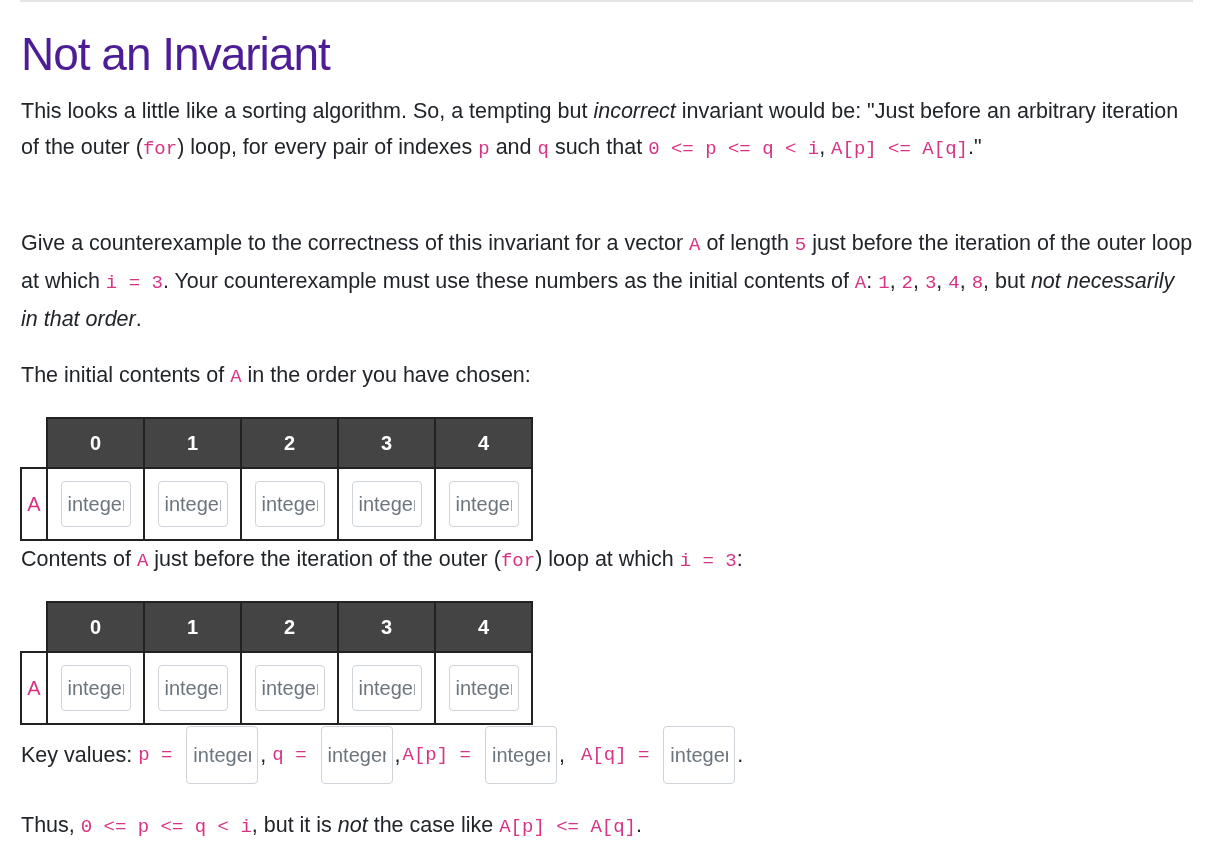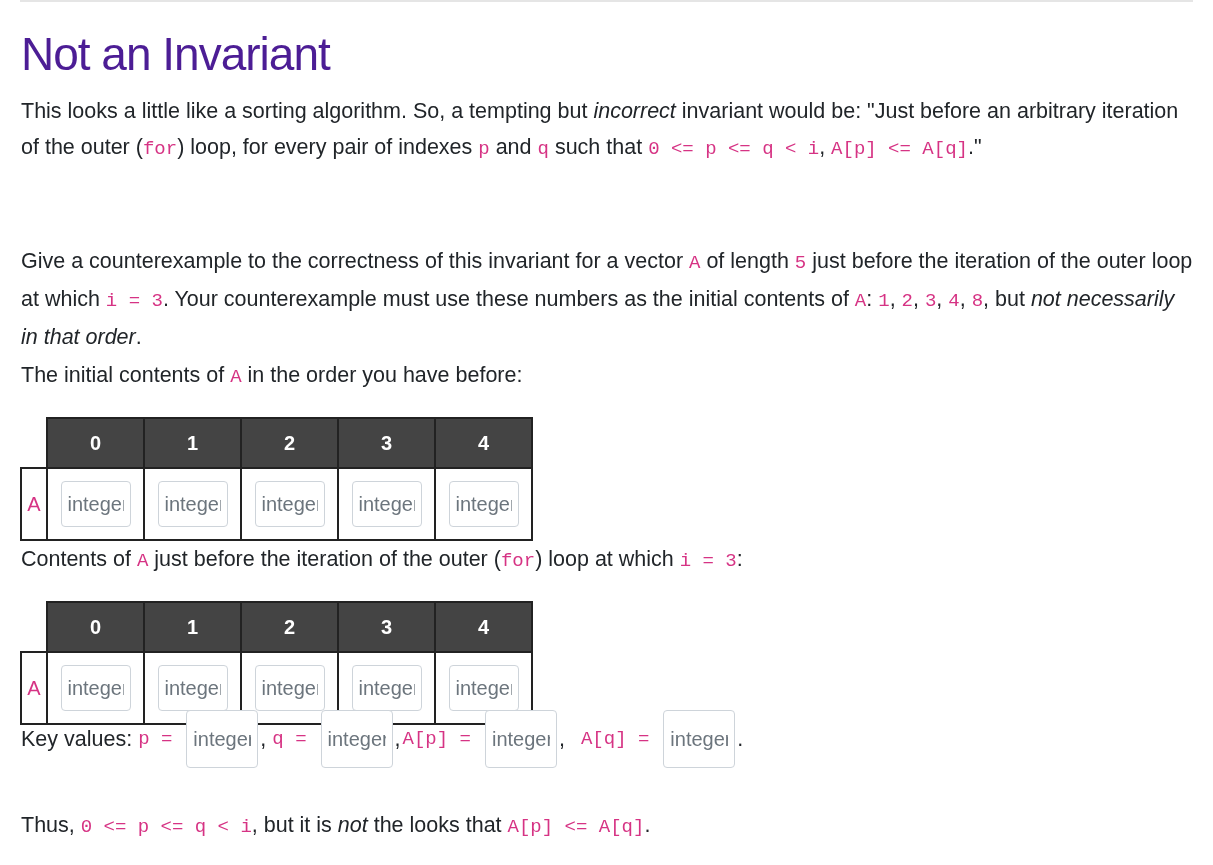--- a/index.html
+++ b/index.html
@@ -11,24 +11,24 @@
       line-height: 36px;
     }
     .rule { position: absolute; left: 20px; top: 0; width: 1173px; height: 2px; background: #e5e5e5; }
     .page { position: absolute; left: 21px; top: 0; width: 1175px; }
     h1 {
       position: absolute; left: 0; top: 26px; margin: 0;
       font-size: 46px; font-weight: 500; letter-spacing: -1px; line-height: 56px; color: #4c1d95;
     }
     .p { position: absolute; left: 0; margin: 0; width: 1175px; }
     .p1 { top: 93px; }
-    .p2 { top: 225px; margin-top: 18px; }
+    .p2 { top: 225px; }
     .p3 { top: 357px; }
     .p4 { top: 541px; }
-    .p5 { top: 710px; display: flex; align-items: center; line-height: 36px; }
+    .p5 { top: 726px; display: flex; align-items: center; line-height: 36px; }
     .p6 { top: 807px; }
     code, .code {
       font-family: Liberation Mono, monospace;
       color: #d63384; font-size: 19px;
     }
     em { font-style: italic; text-align: center; }
 
     .arr { position: absolute; left: -1px; }
     .arr1 { top: 417px; }
     .arr2 { top: 601px; }
@@ -62,21 +62,21 @@
 
 <div class="rule"></div>
 
 <div class="page">
   <h1>Not an Invariant</h1>
 
   <p class="p p1"><span>This looks a little like a sorting algorithm. So, a tempting but </span><em>incorrect</em><span> invariant would be: "Just before an arbitrary iteration of the outer (</span><code>for</code><span>) loop, for every pair of indexes </span><code>p</code><span> and </span><code>q</code><span> such that </span><code>0 &lt;= p &lt;= q &lt; i</code><span>, </span><code>A[p] &lt;= A[q]</code><span>."</span></p>
 
   <p class="p p2"><span>Give a counterexample to the correctness of this invariant for a vector </span><code>A</code><span> of length </span><code>5</code><span> just before the iteration of the outer loop at which </span><code>i = 3</code><span>. Your counterexample must use these numbers as the initial contents of </span><code>A</code><span>: </span><code>1</code>, <code>2</code>, <code>3</code>, <code>4</code>, <code>8</code><span>, but </span><em>not necessarily in that order</em><span>.</span></p>
 
-  <p class="p p3"><span>The initial contents of </span><code>A</code><span> in the order you have before:</span></p>
+  <p class="p p3"><span>The initial contents of </span><code>A</code><span> in the order you have chosen:</span></p>
 
   <div class="arr arr1">
     <table>
       <tbody>
           <tr>
         <th class="blank"></th>
         <th>0</th>
         <th>1</th>
         <th>2</th>
         <th>3</th>
@@ -128,14 +128,14 @@
     <input class="key-input" placeholder="integer" style="">
     <span>,</span>
     <code style="white-space:pre;margin-left:2px">A[p] =</code>
     <input class="key-input" placeholder="integer" style="">
     <span>,</span>
     <code style="white-space:pre;margin-left:16px">A[q] =</code>
     <input class="key-input" placeholder="integer" style="">
     <span>.</span>
   </div>
 
-  <p class="p p6"><span>Thus, </span><code>0 &lt;= p &lt;= q &lt; i</code><span>, but it is </span><em>not</em><span> the looks that </span><code>A[p] &lt;= A[q]</code><span>.</span></p>
+  <p class="p p6"><span>Thus, </span><code>0 &lt;= p &lt;= q &lt; i</code><span>, but it is </span><em>not</em><span> the case like </span><code>A[p] &lt;= A[q]</code><span>.</span></p>
 </div>
 
 </body></html>

